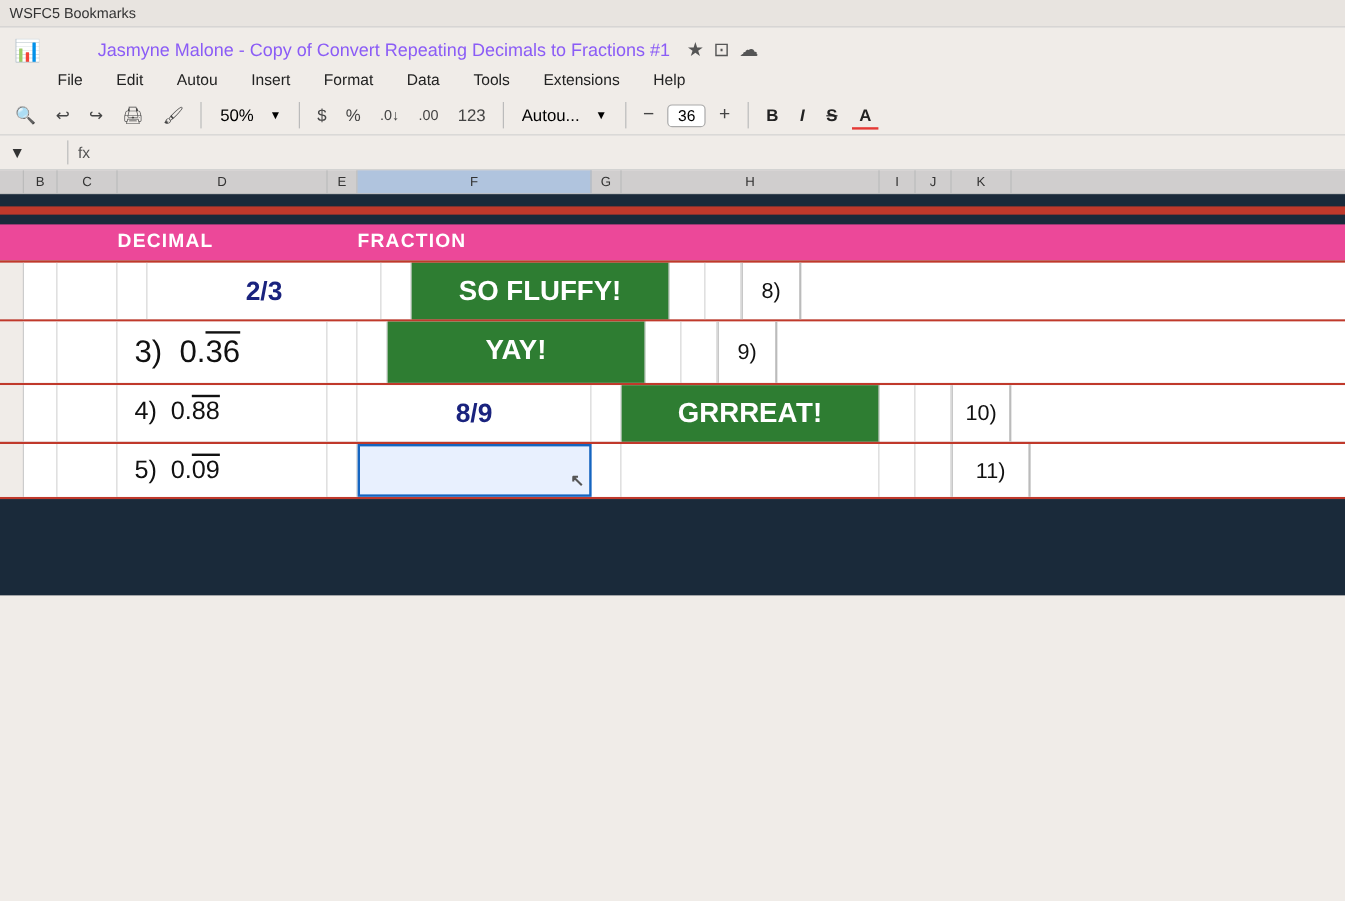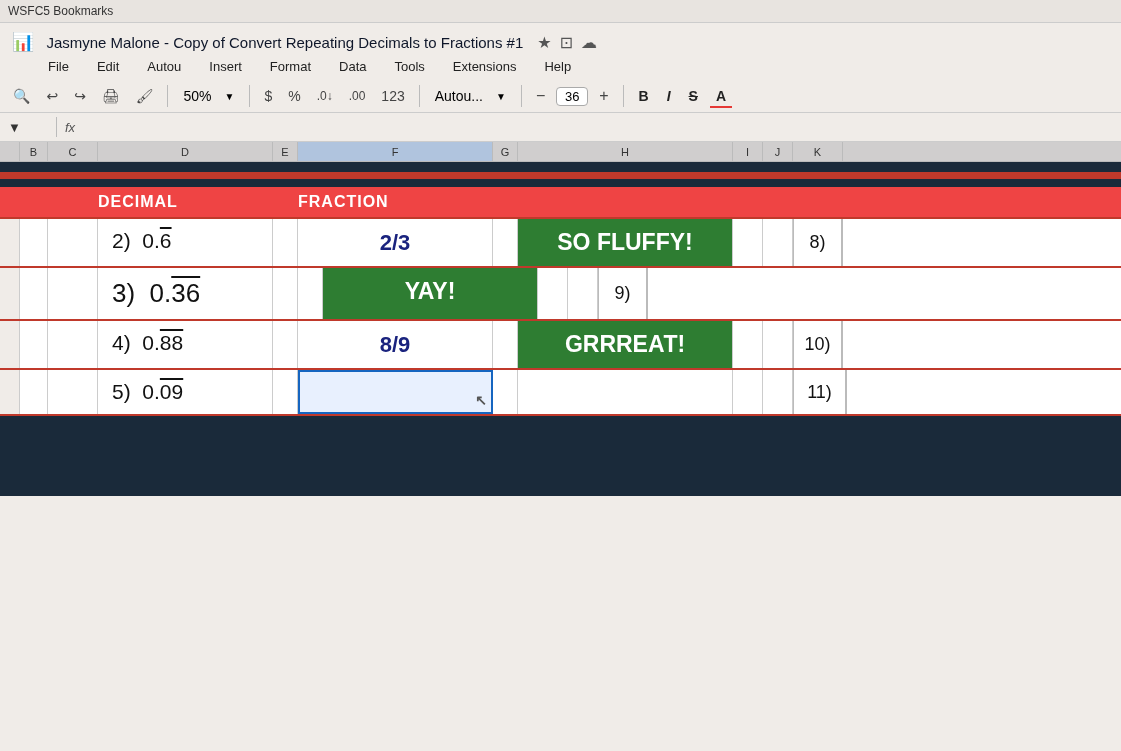--- a/index.html
+++ b/index.html
@@ -15,22 +15,23 @@
     
     .title-bar {
       background: #f0ece8;
       padding: 8px 12px 2px 12px;
       display: flex;
       align-items: center;
       gap: 8px;
     }
     .title-bar-text {
       font-size: 15px;
-      color: #0f172a;
+      color: #8b5cf6;
       font-weight: 400;
+      margin-left: 35px;
     }
     .title-icons {
       display: flex;
       gap: 8px;
       align-items: center;
       margin-left: 6px;
     }
     .title-icon {
       color: #555;
       font-size: 16px;
@@ -135,21 +136,20 @@
       min-width: 40px;
     }
     .formula-separator {
       width: 1px;
       height: 20px;
       background: #bbb;
     }
     .fx-label {
       font-size: 13px;
       color: #555;
-      font-style: italic;
       text-align: right;
     }
 
     
     .browser-bar {
       background: #e8e4e0;
       padding: 4px 8px;
       display: flex;
       align-items: center;
       gap: 8px;
@@ -244,38 +244,35 @@
   <div style="width:30px; border-right:1px solid #bbb; display:flex; align-items:center; justify-content:center;">J</div>
   <div style="width:50px; border-right:1px solid #bbb; display:flex; align-items:center; justify-content:center;">K</div>
 </div>
 
 <div style="background:#1a2a3a; width:1121px;">
 
   <div style="background:#1a2a3a; height:10px;"></div>
   <div style="background:#c0392b; height:7px; width:100%;"></div>
   <div style="background:#1a2a3a; height:8px;"></div>
 
-  <div style="display:flex; background:#ef4444; padding: 6px 0 6px 0;">
+  <div style="display:flex; background:#ec4899; padding: 6px 0 6px 0;">
     <div style="width:20px;"></div>
     <div style="width:28px;"></div>
     <div style="width:50px;"></div>
     <div style="width:175px; font-weight:bold; font-size:16px; color:#fff; letter-spacing:1px;">DECIMAL</div>
     <div style="width:25px;"></div>
     <div style="width:195px; font-weight:bold; font-size:16px; color:#fff; letter-spacing:1px;">FRACTION</div>
     <div style="flex:1;"></div>
   </div>
 
 
   <div style="display:flex; background:#fff; border-top:2px solid #c0392b;">
     <div style="width:20px; background:#f0ece8; border-right:1px solid #ccc;"></div>
     <div style="width:28px; background:#fff; border-right:1px solid #ccc;"></div>
     <div style="width:50px; background:#fff; border-right:1px solid #ccc;"></div>
-    <div style="width:175px; padding:10px 10px 10px 14px; font-size:21px; color:#111; background:#fff; border-right:1px solid #ccc;">
-      <span>2)&nbsp;&nbsp;0.</span><span style="text-decoration:overline;">6</span>
-    </div>
     <div style="width:25px; background:#fff; border-right:1px solid #ccc;"></div>
     <div style="width:195px; text-align:center; font-size:22px; font-weight:bold; color:#1a237e; background:#fff; border-right:1px solid #ccc; display:flex; align-items:center; justify-content:center;">
       <span>2/3</span>
     </div>
     <div style="width:25px; background:#fff; border-right:1px solid #ccc;"></div>
     <div style="width:215px; text-align:center; font-size:23px; font-weight:bold; color:#fff; background:#2e7d32; border-right:1px solid #ccc; padding:10px;">
       <span>SO FLUFFY!</span>
     </div>
     <div style="width:30px; background:#fff; border-right:1px solid #ccc;"></div>
     <div style="width:30px; background:#fff; border-right:1px solid #ccc;"></div>
@@ -337,20 +334,20 @@
     </div>
     <div style="width:25px; background:#fff; border-right:1px solid #ccc;"></div>
     <div style="width:195px; text-align:center; font-size:22px; font-weight:bold; color:#1a237e; background:#e8f0fe; border:2px solid #1565c0; display:flex; align-items:center; justify-content:center; position:relative;">
 
       <span style="position:absolute; bottom:4px; right:4px; color:#555; font-size:14px;">↖</span>
     </div>
     <div style="width:25px; background:#fff; border-right:1px solid #ccc;"></div>
     <div style="width:215px; background:#fff; border-right:1px solid #ccc; padding:10px;"></div>
     <div style="width:30px; background:#fff; border-right:1px solid #ccc;"></div>
     <div style="width:30px; background:#fff; border-right:1px solid #ccc;"></div>
-    <div style="width:54px; background:#fff; border-left:1px solid #bbb; border-right:2px solid #bbb; text-align:center; font-size:18px; color:#111; display:flex; align-items:center; justify-content:center;">
+    <div style="width:66px; background:#fff; border-left:1px solid #bbb; border-right:2px solid #bbb; text-align:center; font-size:18px; color:#111; display:flex; align-items:center; justify-content:center;">
       <span>11)</span>
     </div>
     <div style="flex:1; background:#fff;"></div>
   </div>
 
   <div style="background:#1a2a3a; flex:1; min-height:80px;"></div>
 </div>
 
 </body></html>

